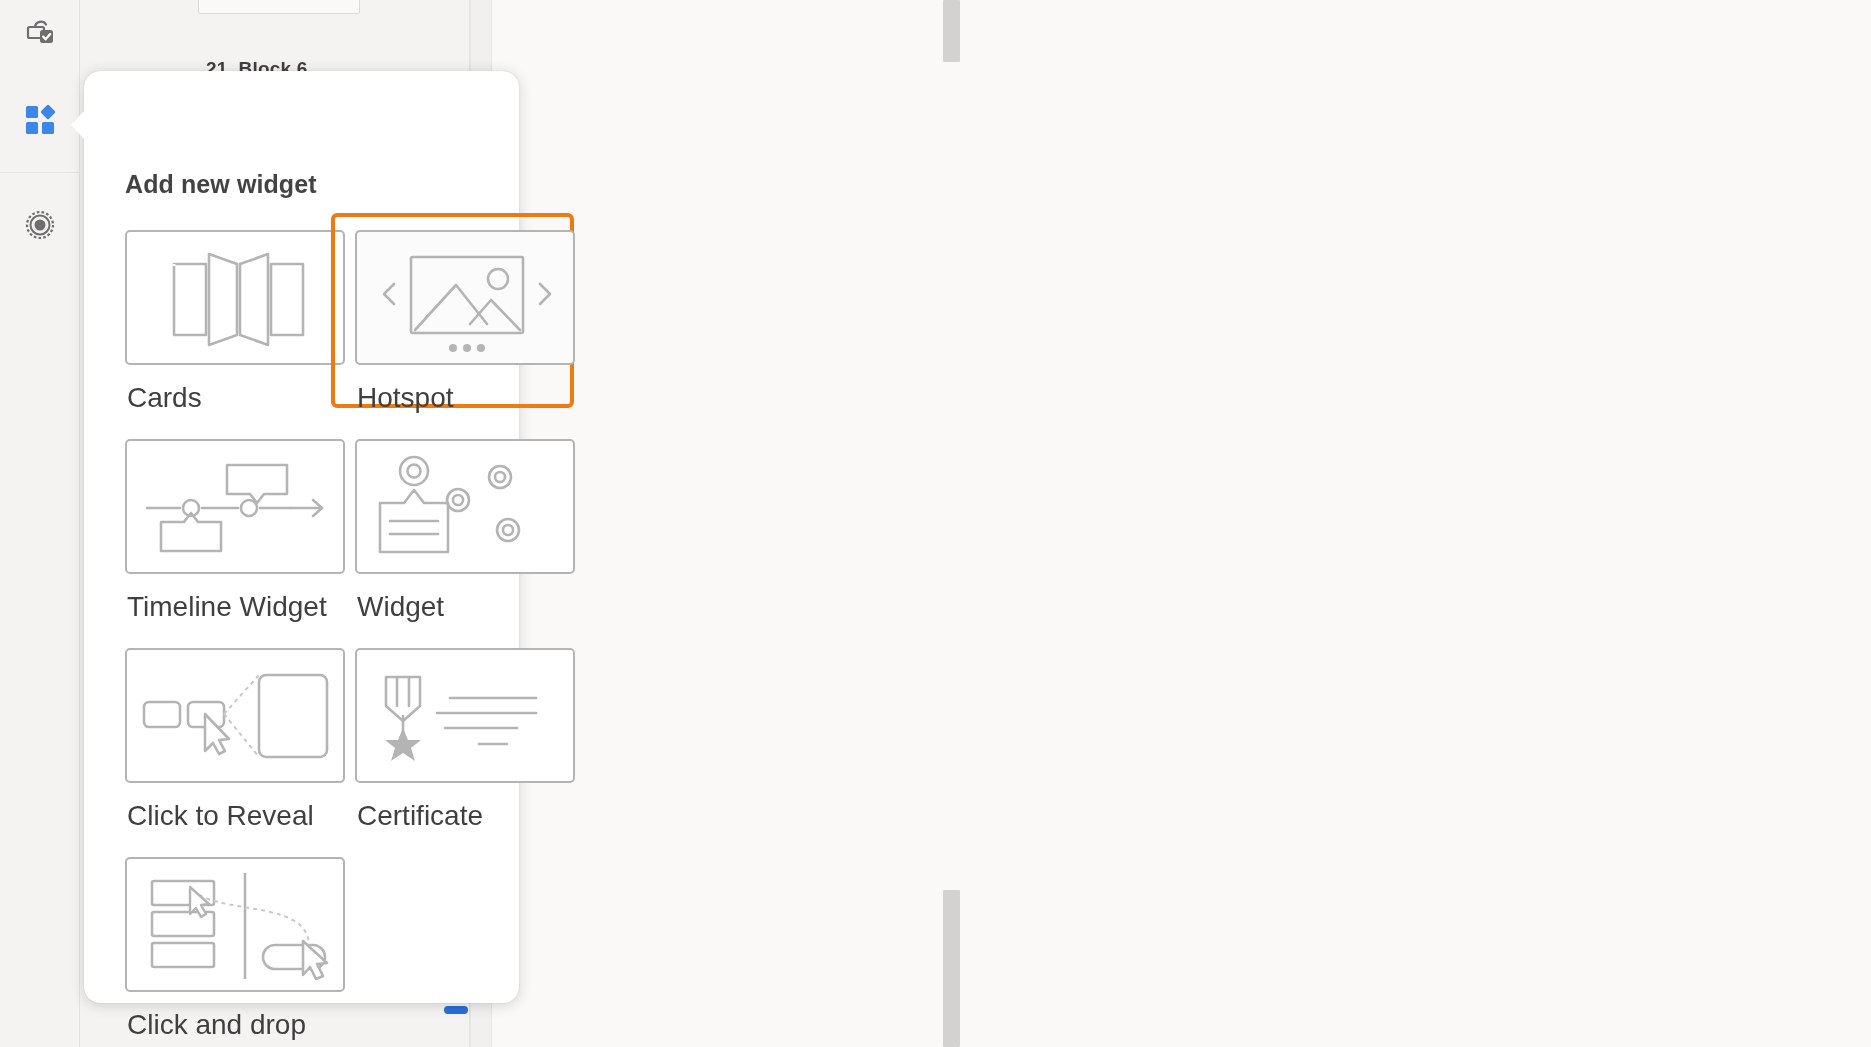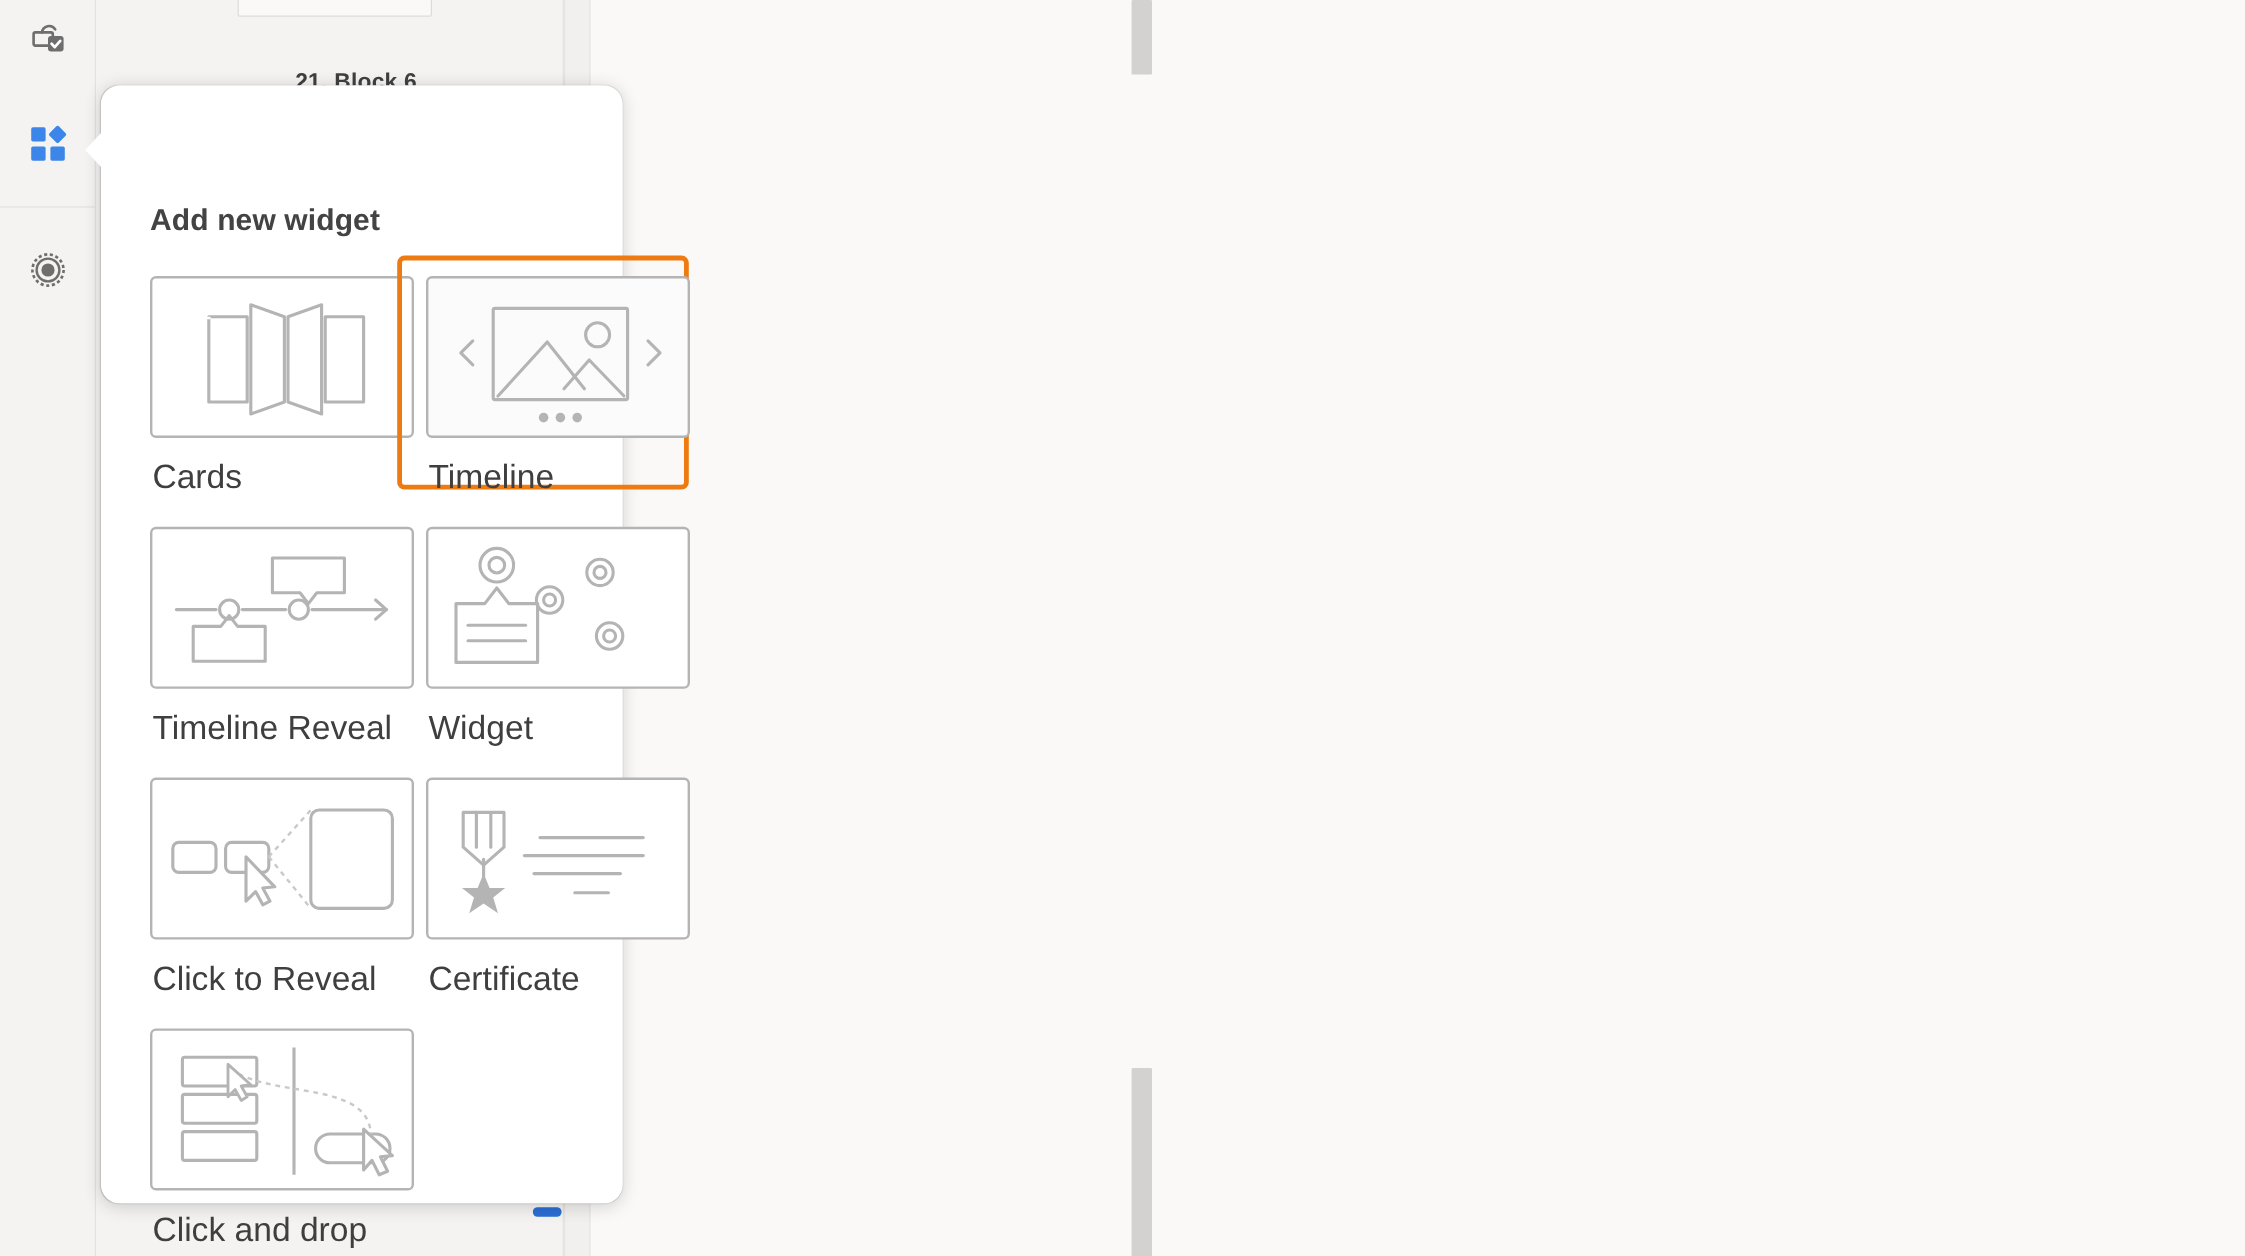--- a/index.html
+++ b/index.html
@@ -42,21 +42,20 @@
   }
   .bg-block-label {
     position: absolute;
     left: 126px;
     top: 58px;
     font-size: 19px;
     font-weight: bold;
     color: #3f3f3f;
     letter-spacing: .2px;
     white-space: nowrap;
-    margin-left: 40px;
   }
   .bg-scroll-track {
     position: absolute;
     left: 470px;
     top: 0;
     width: 22px;
     height: 1047px;
     background: #f1f0ee;
     border-left: 1px solid #e6e5e3;
     border-right: 1px solid #e6e5e3;
@@ -294,40 +293,40 @@
               <polyline points="58,98 99,53 130,92"></polyline>
               <polyline points="113,92 134,68 163,98"></polyline>
             </g>
             <g fill="#b4b4b4">
               <circle cx="96" cy="116" r="4"></circle>
               <circle cx="110" cy="116" r="4"></circle>
               <circle cx="124" cy="116" r="4"></circle>
             </g>
           </svg>
         </div>
-        <div class="tile-label">Timeline</div>
+        <div class="tile-label">Hotspot</div>
       </div>
 
       <div class="tile">
         <div class="tile-frame">
           <svg class="tile-svg" width="220" height="135" viewBox="0 0 220 135">
             <g fill="none" stroke="#b4b4b4" stroke-width="2.6" stroke-linecap="round" stroke-linejoin="round">
               <path d="M100 24 H160 V53 H137 L130 62 L123 53 H100 Z"></path>
               <path d="M34 110 H94 V81 H71 L64 72 L57 81 H34 Z"></path>
               <line x1="20" y1="67" x2="53" y2="67"></line>
               <line x1="75" y1="67" x2="111" y2="67"></line>
               <line x1="133" y1="67" x2="164" y2="67"></line>
               <circle cx="64" cy="67" r="8"></circle>
               <circle cx="122" cy="67" r="8"></circle>
               <line x1="164" y1="67" x2="195" y2="67"></line>
               <polyline points="186,59 195,67 186,75"></polyline>
             </g>
           </svg>
         </div>
-        <div class="tile-label">Timeline Reveal</div>
+        <div class="tile-label">Timeline Widget</div>
       </div>
 
       <div class="tile">
         <div class="tile-frame">
           <svg class="tile-svg" width="220" height="135" viewBox="0 0 220 135">
             <g fill="none" stroke="#b4b4b4" stroke-width="2.6" stroke-linecap="round" stroke-linejoin="round">
               <circle cx="57" cy="30" r="14"></circle>
               <circle cx="57" cy="30" r="6.5"></circle>
               <circle cx="101" cy="59" r="11"></circle>
               <circle cx="101" cy="59" r="5"></circle>

